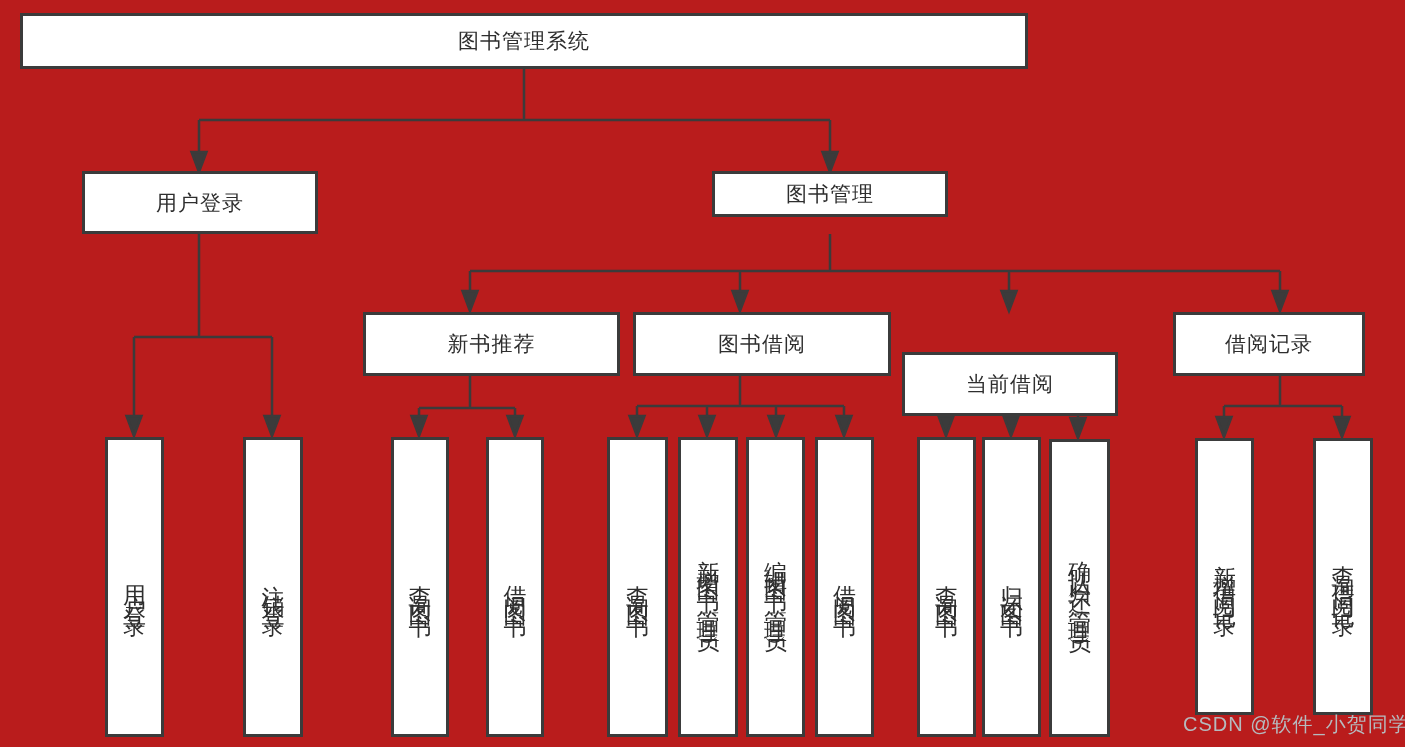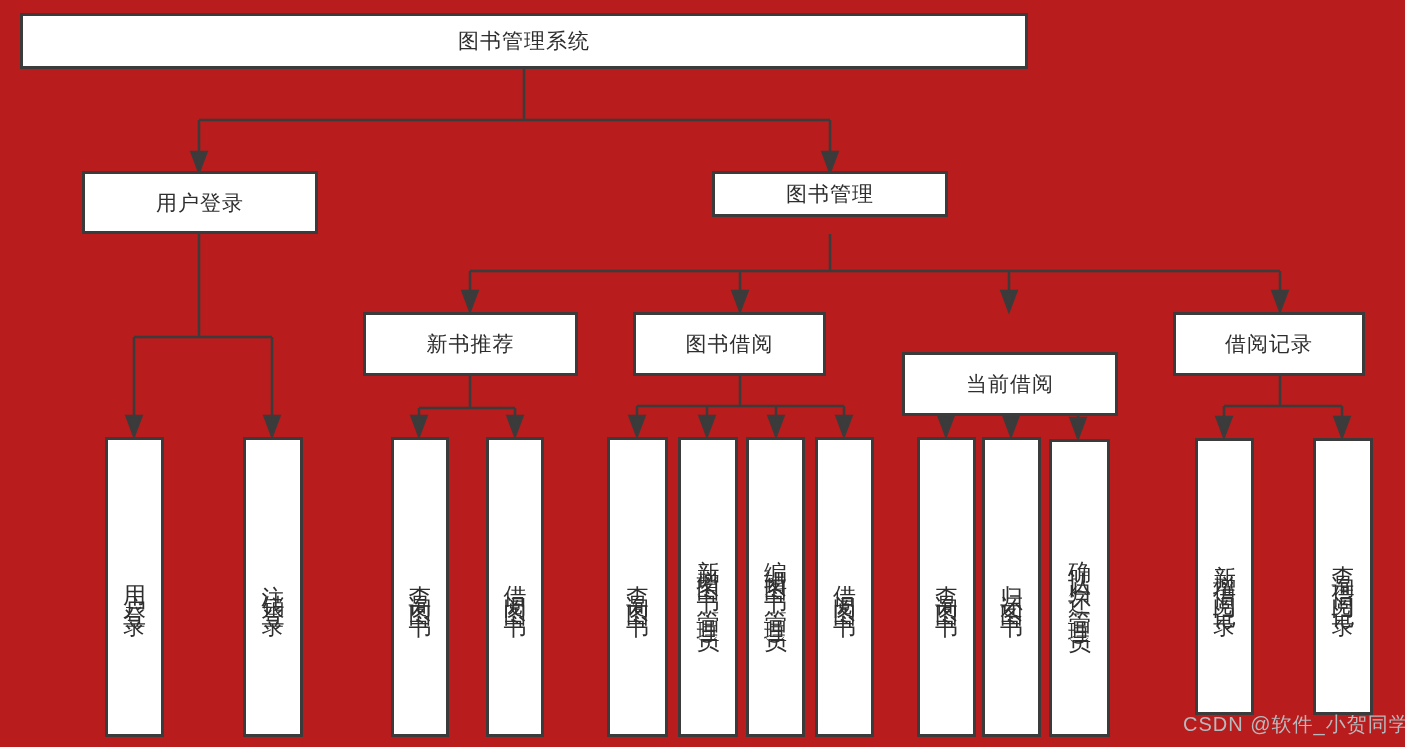--- a/index.html
+++ b/index.html
@@ -108,22 +108,22 @@
         <polygon points="1342,437 1334.5,417 1349.5,417"></polygon>
       </g>
     </g>
   </svg>
 
   <div class="box" style="left:20px; top:13px; width:1008px; height:56px;">图书管理系统</div>
 
   <div class="box" style="left:82px; top:171px; width:236px; height:63px;">用户登录</div>
   <div class="box" style="left:712px; top:171px; width:236px; height:46px;">图书管理</div>
 
-  <div class="box" style="left:363px; top:312px; width:215px; height:64px;">新书推荐</div>
-  <div class="box" style="left:633px; top:312px; width:193px; height:64px;">图书借阅</div>
+  <div class="box" style="left:363px; top:312px; width:257px; height:64px;">新书推荐</div>
+  <div class="box" style="left:633px; top:312px; width:258px; height:64px;">图书借阅</div>
   <div class="box" style="left:902px; top:312px; width:216px; height:64px;margin-top:40px;">当前借阅</div>
   <div class="box" style="left:1173px; top:312px; width:192px; height:64px;">借阅记录</div>
 
   <div class="box vbox" style="left:105px; top:437px; width:59px; height:300px;">用户登录</div>
   <div class="box vbox" style="left:243px; top:437px; width:60px; height:300px;">注销登录</div>
 
   <div class="box vbox" style="left:391px; top:437px; width:58px; height:300px;">查询图书</div>
   <div class="box vbox" style="left:486px; top:437px; width:58px; height:300px;">借阅图书</div>
 
   <div class="box vbox" style="left:607px; top:437px; width:61px; height:300px;">查询图书</div>

